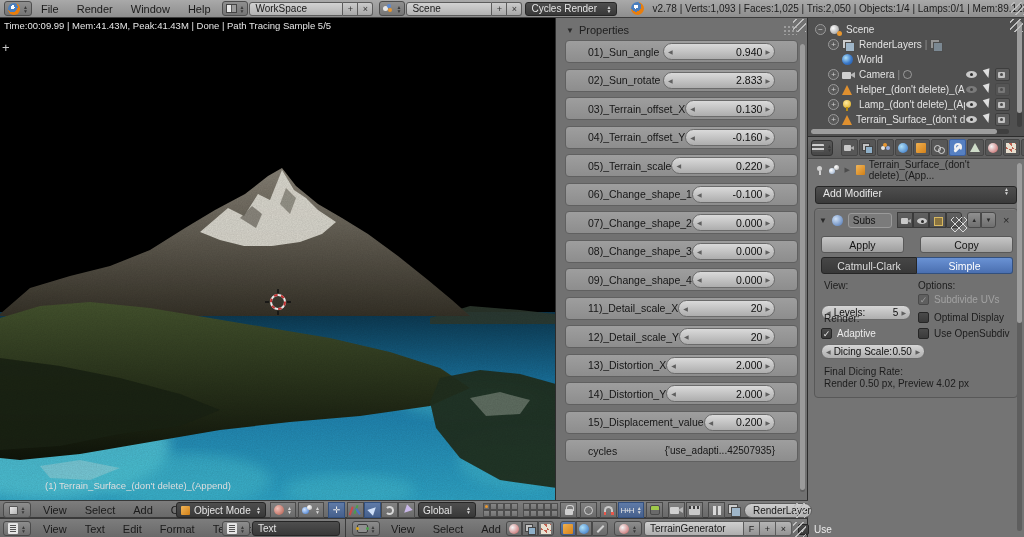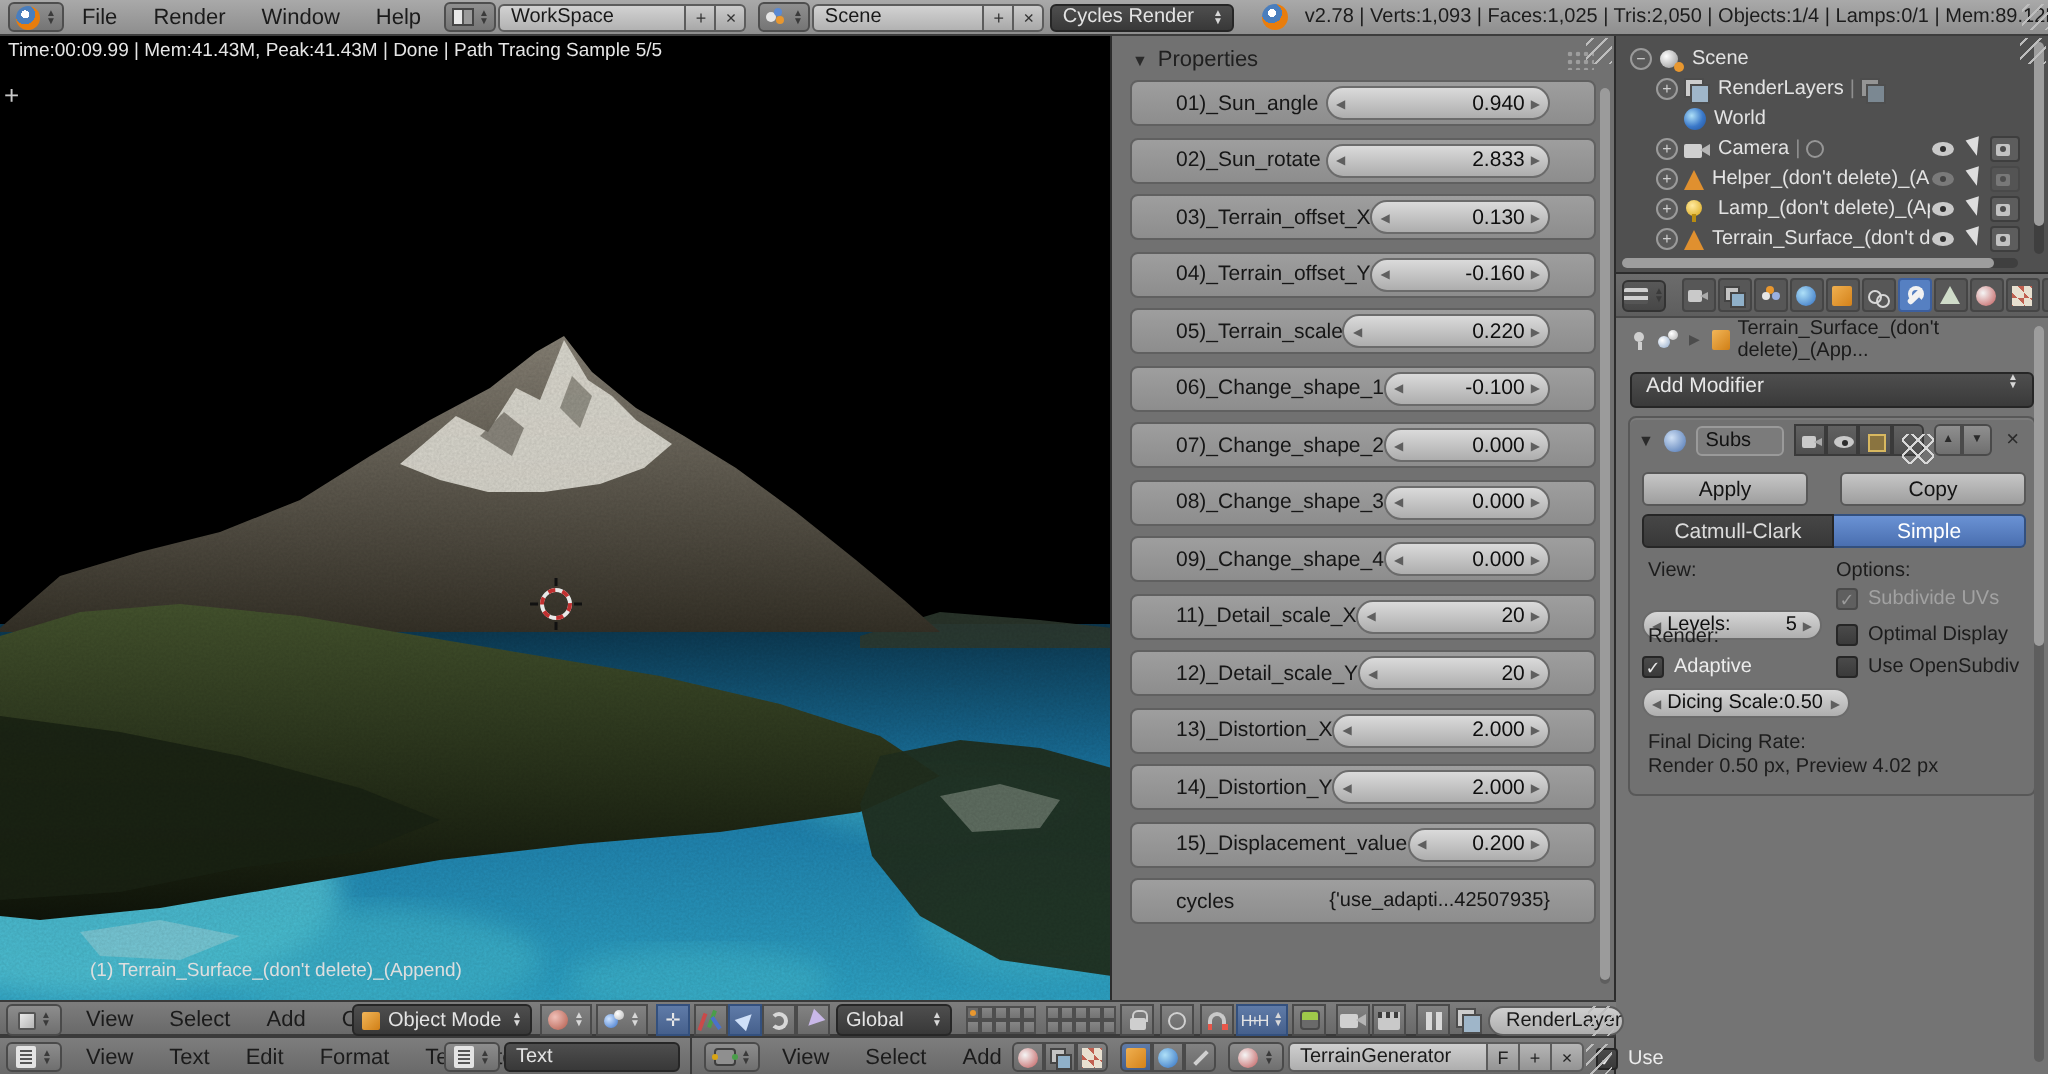--- a/index.html
+++ b/index.html
@@ -669,21 +669,21 @@
         <span class="cb">✓</span>
         <span>Adaptive</span>
       </span>
       <span class="cbrow" style="left:103px;top:119px">
         <span class="cb off">✓</span>
         <span>Use OpenSubdiv</span>
       </span>
       <span class="fslider" style="left:6px;top:135px;width:104px">
         <span class="arr">◀</span>
         <span style="padding-left:3px">Dicing Scale:</span>
-        <span style="flex:1;text-align:left">0.50</span>
+        <span style="flex:1;text-align:center">0.50</span>
         <span class="arr" style="margin-left:3px">▶</span>
       </span>
       <span class="flabel" style="left:9px;top:157px">Final Dicing Rate:</span>
       <span class="flabel" style="left:9px;top:169px">Render 0.50 px, Preview 4.02 px</span>
     </div>
     <div class="p-vscroll">
         <span class="thumb"></span>
       </div>
   </div>
 

